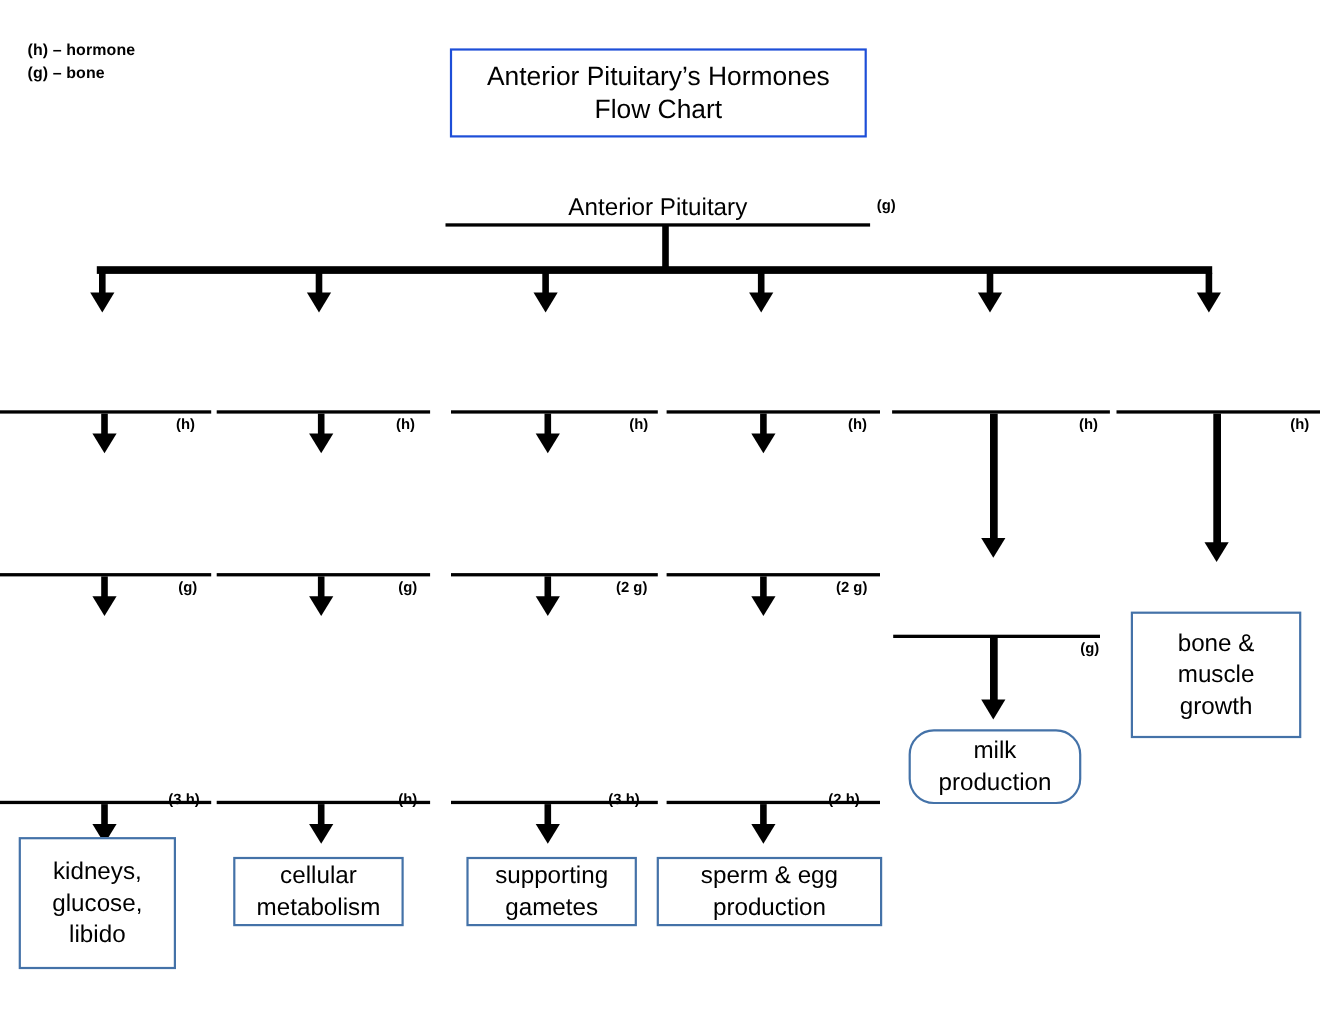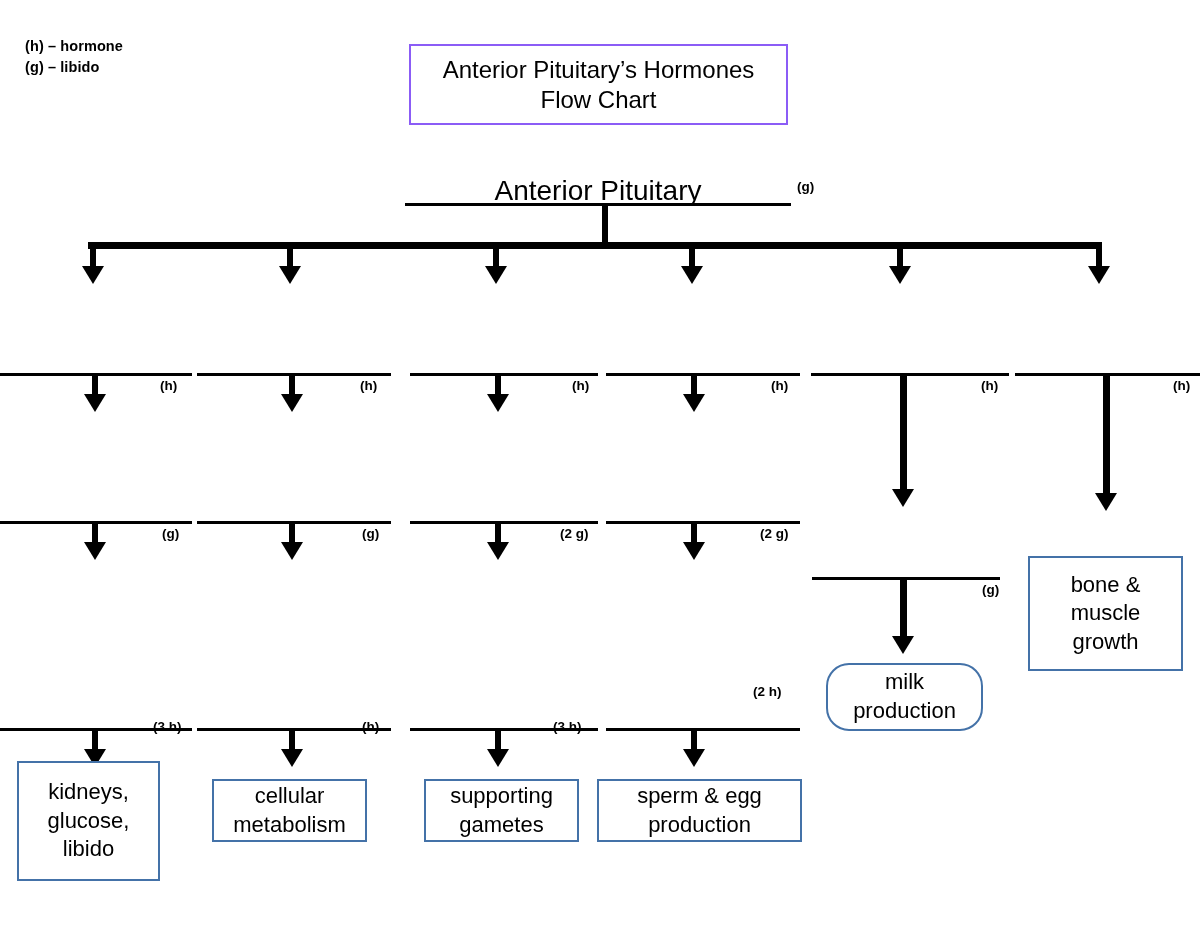--- a/index.html
+++ b/index.html
@@ -29,21 +29,21 @@
     line-height: 1.42;
     letter-spacing: 0.1px;
   }
 
   
   .title-box {
     left: 409px;
     top: 44px;
     width: 379px;
     height: 81px;
-    border: 2px solid #8b5cf6;
+    border: 2px solid #1d4ed8;
     box-sizing: border-box;
     display: flex;
     align-items: center;
     justify-content: center;
   }
   .title-text {
     font-size: 24px;
     line-height: 1.25;
     text-align: center;
     padding: 0 10px;
@@ -55,21 +55,21 @@
     top: 203px;
     width: 386px;
     height: 3px;
     background: #000000;
   }
   .src-label {
     left: 405px;
     top: 175px;
     width: 386px;
     text-align: center;
-    font-size: 28px;
+    font-size: 22px;
   }
   .src-tag {
     left: 797px;
     top: 179px;
     font-size: 13.5px;
     font-weight: bold;
   }
   .src-stem {
     left: 602px;
     top: 204px;
@@ -117,21 +117,21 @@
     padding: 4px 8px;
   }
 </style>
 </head>
 <body>
 
 <div id="chart">
 
   <div class="abs legend">
     <div>(h) – hormone</div>
-    <div>(g) – libido</div>
+    <div>(g) – bone</div>
   </div>
 
   <div class="abs title-box">
     <div class="title-text">Anterior Pituitary’s Hormones Flow Chart</div>
   </div>
 
   <div class="abs src-label">Anterior Pituitary</div>
   <div class="abs src-line"></div>
   <div class="abs src-tag tag">(g)</div>
   <div class="abs src-stem"></div>
@@ -220,21 +220,21 @@
   <div class="abs tag" style="left:362px;top:719px;">(h)</div>
   <div class="abs vline" style="left:289px;top:731px;width:6px;height:19px;"></div>
   <div class="abs arrow-head" style="left:281px;top:749px;"></div>
 
   <div class="abs hline" style="left:410px;top:728px;width:188px;"></div>
   <div class="abs tag" style="left:553px;top:719px;">(3 h)</div>
   <div class="abs vline" style="left:495px;top:731px;width:6px;height:19px;"></div>
   <div class="abs arrow-head" style="left:487px;top:749px;"></div>
 
   <div class="abs hline" style="left:606px;top:728px;width:194px;"></div>
-  <div class="abs tag" style="left:753px;top:684px;">(2 h)</div>
+  <div class="abs tag" style="left:753px;top:719px;">(2 h)</div>
   <div class="abs vline" style="left:691px;top:731px;width:6px;height:19px;"></div>
   <div class="abs arrow-head" style="left:683px;top:749px;"></div>
 
   <div class="abs box" style="left:212px;top:779px;width:155px;height:63px;">
     <span>cellular metabolism</span>
   </div>
 
   <div class="abs box" style="left:17px;top:761px;width:143px;height:120px;">
     <span>kidneys, glucose, libido</span>
   </div>

